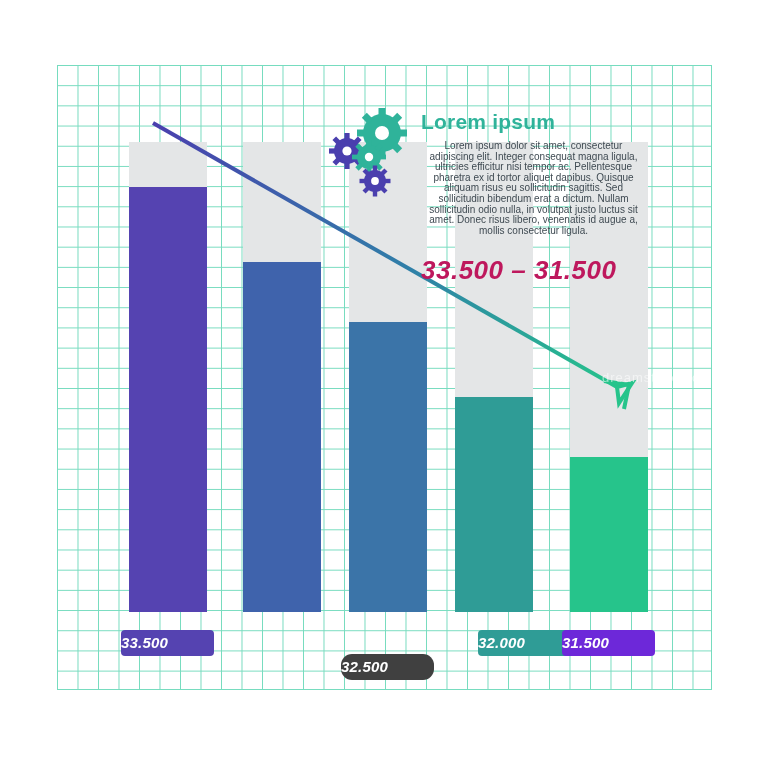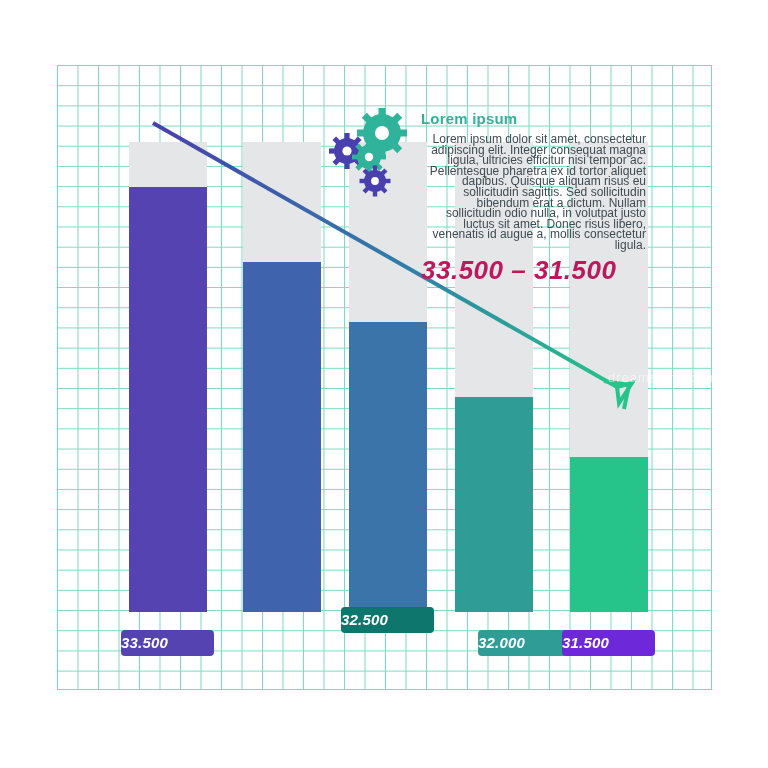--- a/index.html
+++ b/index.html
@@ -94,32 +94,32 @@
   }
 
   
   #textblock {
     position: absolute;
     left: 421px;
     top: 110px;
     width: 225px;
   }
   #heading {
-    font-size: 15px;
+    font-size: 21px;
     font-weight: bold;
     color: #2fb39a;
     margin: 0 0 7px 0;
     letter-spacing: 0.2px;
   }
   #bodytext {
-    font-size: 12px;
+    font-size: 10px;
     line-height: 10.6px;
     color: #3f4a52;
     margin: 0;
-    text-align: right;
+    text-align: center;
   }
   #valueline {
     position: absolute;
     left: 421px;
     top: 207px;
     width: 230px;
     font-size: 26px;
     font-style: italic;
     font-weight: bold;
     color: #be185d;
@@ -132,21 +132,21 @@
     position: absolute;
     left: 325px;
     top: 105px;
     width: 95px;
     height: 95px;
   }
 
   
   #wm {
     position: absolute;
-    left: 6px;
+    left: 0;
     top: 370px;
     width: 712px;
     text-align: right;
     font-size: 13px;
     color: rgba(255,255,255,0.55);
     letter-spacing: 1px;
     pointer-events: none;
     user-select: none;
   }
 </style>
@@ -178,21 +178,21 @@
       <div class="track" style="height:470px;"></div>
       <div class="bar" style="height:215px;background:#2f9c96;"></div>
     </div>
 
     <div class="col" style="left:513px;">
       <div class="track" style="height:470px;"></div>
       <div class="bar" style="height:155px;background:#26c48b;"></div>
     </div>
 
     <div class="lbl" style="left:64px; top:565px; background:#5543b1;">33.500</div>
-    <div class="lbl" style="left:284px; top:542px; background:#0f766e;">32.500</div>
+    <div class="lbl" style="left:284px; top:589px; background:#404040;border-radius:11px;">32.500</div>
     <div class="lbl" style="left:390px; top:565px; background:#2f9c96;margin-left:31px;">32.000</div>
     <div class="lbl" style="left:505px; top:565px; background:#6d28d9;">31.500</div>
   </div>
 
   <svg id="arrow" viewBox="0 0 655 625">
     <defs>
       <linearGradient id="arrGrad" x1="0" y1="0" x2="1" y2="1">
         <stop offset="0%" stop-color="#4a3fae"></stop>
         <stop offset="55%" stop-color="#2f7fa8"></stop>
         <stop offset="100%" stop-color="#26c48b"></stop>

